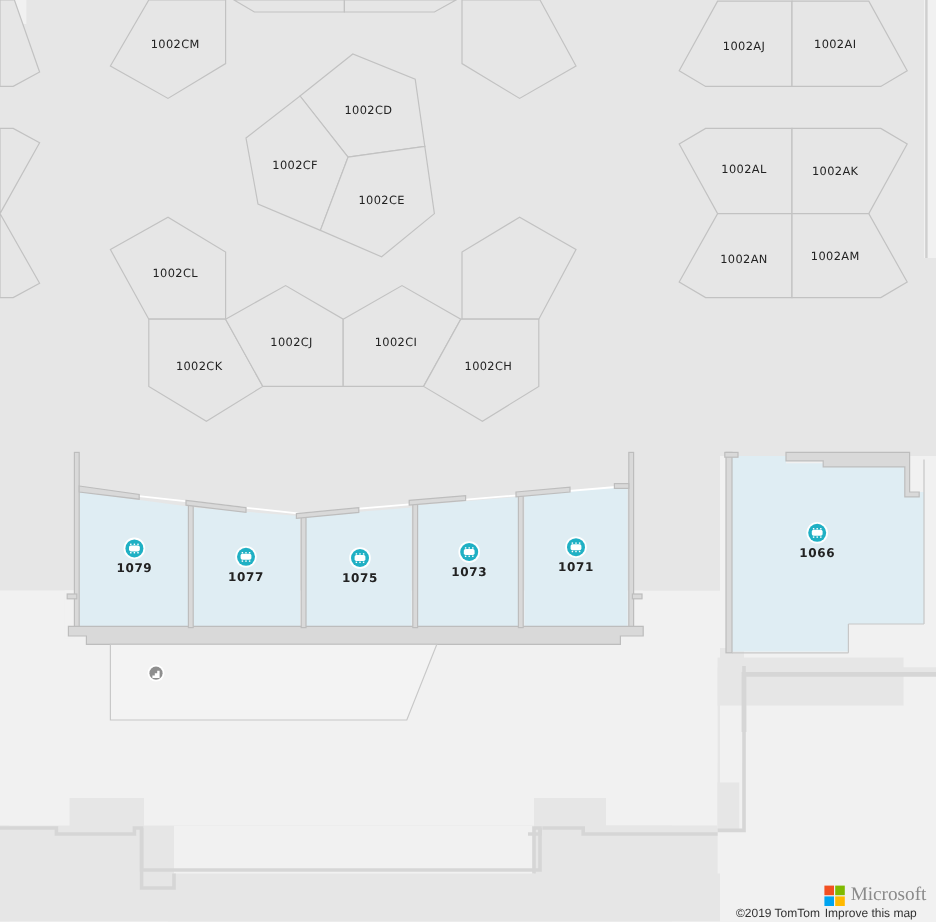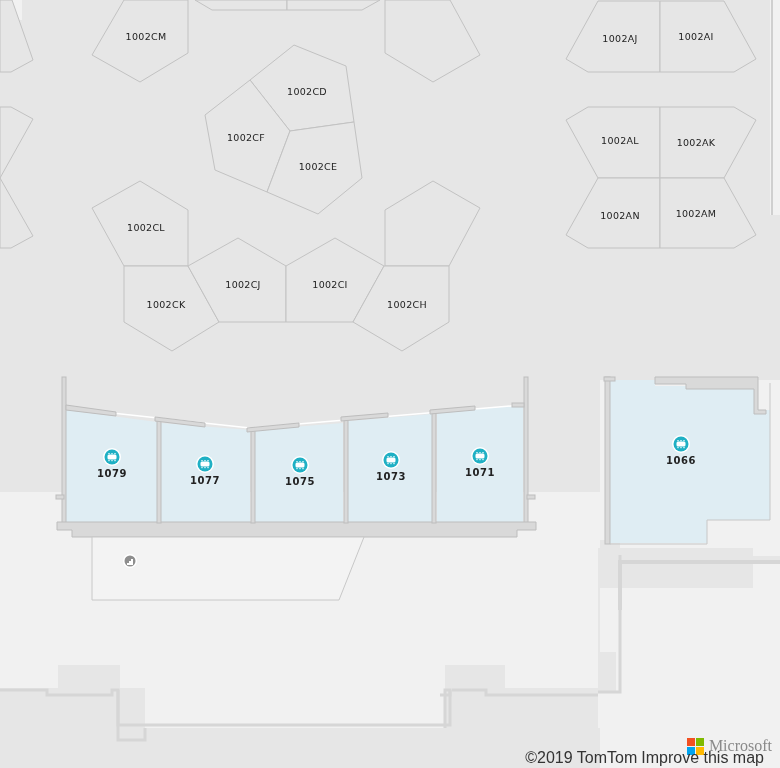--- a/index.html
+++ b/index.html
@@ -7,21 +7,21 @@
   #map{position:absolute;left:0;top:0;width:780px;height:768px;}
   .lbl{font-family:"DejaVu Sans",sans-serif;font-size:9.5px;fill:#222;text-anchor:middle;letter-spacing:0.3px;}
   .rlbl{font-family:"DejaVu Sans",sans-serif;font-size:10px;fill:#222;text-anchor:middle;font-weight:bold;letter-spacing:0.5px;}
   .poly{fill:#e6e6e6;stroke:#c2c2c2;stroke-width:1;}
   .room{fill:#dfedf3;}
   .wall{fill:#d9d9d9;stroke:#bdbdbd;stroke-width:1;}
   .ms-logo{position:absolute;right:8px;bottom:13px;display:flex;align-items:center;gap:5px;}
   .ms-grid{width:17px;height:17px;display:grid;grid-template-columns:8px 8px;grid-template-rows:8px 8px;gap:1px;}
   .ms-grid span{display:block;}
   .ms-word{font-family:Liberation Serif, serif;font-size:16px;color:#8a8a8a;}
-  .copy{position:absolute;right:16px;bottom:1px;font-family:"Liberation Sans",sans-serif;font-size:16px;color:#333;white-space:nowrap;}
+  .copy{position:absolute;right:16px;bottom:1px;font-family:"Liberation Sans",sans-serif;font-size:10px;color:#333;white-space:nowrap;}
   .copy a{color:#333;text-decoration:none;margin-left:4px;}
 </style>
 </head>
 <body>
 
 <svg id="map" viewBox="0 0 780 768" xmlns="http://www.w3.org/2000/svg">
 
   <rect x="0" y="0" width="780" height="768" fill="#f1f1f1"></rect>
 
   <polygon fill="#e6e6e6" points="0,0 770,0 770,215 780,215 780,380 600,380 600,492 536,492 536,380 0,380"></polygon>

